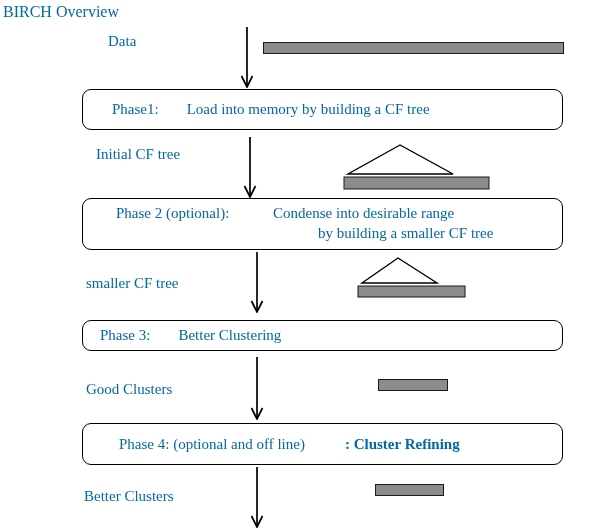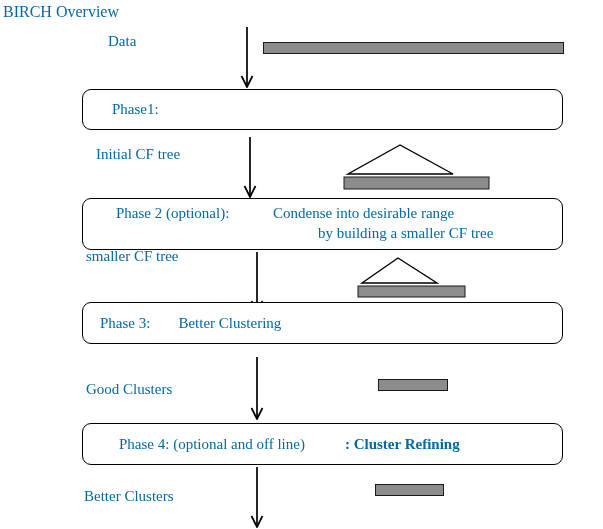--- a/index.html
+++ b/index.html
@@ -32,20 +32,21 @@
   <div class="lbl" style="left:108px; top:33px;">Data</div>
   <div class="bar" style="left:263px; top:42px; width:301px; height:12px;"></div>
 
   <svg class="arrow-svg" style="left:239px; top:27px;" width="16" height="61">
     <line x1="8" y1="0" x2="8" y2="59" stroke="#000" stroke-width="1.7"></line>
     <polyline points="2.5,49 8,60 13.5,49" fill="none" stroke="#000" stroke-width="1.7"></polyline>
   </svg>
 
   <div class="phase-box phase-single" style="top:89px; height:41px;padding-left:29px;">
     <span class="phase-text">Phase1:</span>
+    <span class="phase-text" style="margin-left:28px;">Load into memory by building a CF tree</span>
   </div>
 
   <div class="lbl" style="left:96px; top:146px;">Initial CF tree</div>
   <svg class="tree-svg" style="left:343px; top:143px;" width="148" height="48">
     <polygon points="57,2 5,31 110,31" fill="#ffffff" stroke="#000" stroke-width="1.4"></polygon>
     <rect x="1" y="34" width="145" height="12" fill="#8c8c8c" stroke="#1a1a1a" stroke-width="1"></rect>
   </svg>
 
   <svg class="arrow-svg" style="left:242px; top:137px;" width="16" height="61">
     <line x1="8" y1="0" x2="8" y2="59" stroke="#000" stroke-width="1.7"></line>
@@ -53,32 +54,32 @@
   </svg>
 
   <div class="phase-box phase-multi" style="top:198px; height:52px;">
     <div>
       <span class="phase-text">Phase 2 (optional):</span>
       <span class="phase-text" style="margin-left:40px;">Condense into desirable range</span>
     </div>
     <div class="line2">by building a smaller CF tree</div>
   </div>
 
-  <div class="lbl" style="left:86px; top:248px;">smaller CF tree</div>
+  <div class="lbl" style="left:86px; top:275px;">smaller CF tree</div>
   <svg class="tree-svg" style="left:357px; top:256px;" width="110" height="44">
     <polygon points="41,2 5,27 80,27" fill="#ffffff" stroke="#000" stroke-width="1.4"></polygon>
     <rect x="1" y="30" width="107" height="11" fill="#8c8c8c" stroke="#1a1a1a" stroke-width="1"></rect>
   </svg>
 
   <svg class="arrow-svg" style="left:249px; top:252px;" width="16" height="61">
     <line x1="8" y1="0" x2="8" y2="59" stroke="#000" stroke-width="1.7"></line>
     <polyline points="2.5,49 8,60 13.5,49" fill="none" stroke="#000" stroke-width="1.7"></polyline>
   </svg>
 
-  <div class="phase-box phase-single" style="top:302px; height:42px;">
+  <div class="phase-box phase-single" style="top:320px; height:31px;">
     <span class="phase-text">Phase 3:</span>
     <span class="phase-text" style="margin-left:28px;">Better Clustering</span>
   </div>
 
   <div class="lbl" style="left:86px; top:381px;">Good Clusters</div>
   <div class="bar" style="left:378px; top:379px; width:70px; height:12px;"></div>
 
   <svg class="arrow-svg" style="left:249px; top:357px;" width="16" height="63">
     <line x1="8" y1="0" x2="8" y2="61" stroke="#000" stroke-width="1.7"></line>
     <polyline points="2.5,51 8,62 13.5,51" fill="none" stroke="#000" stroke-width="1.7"></polyline>

